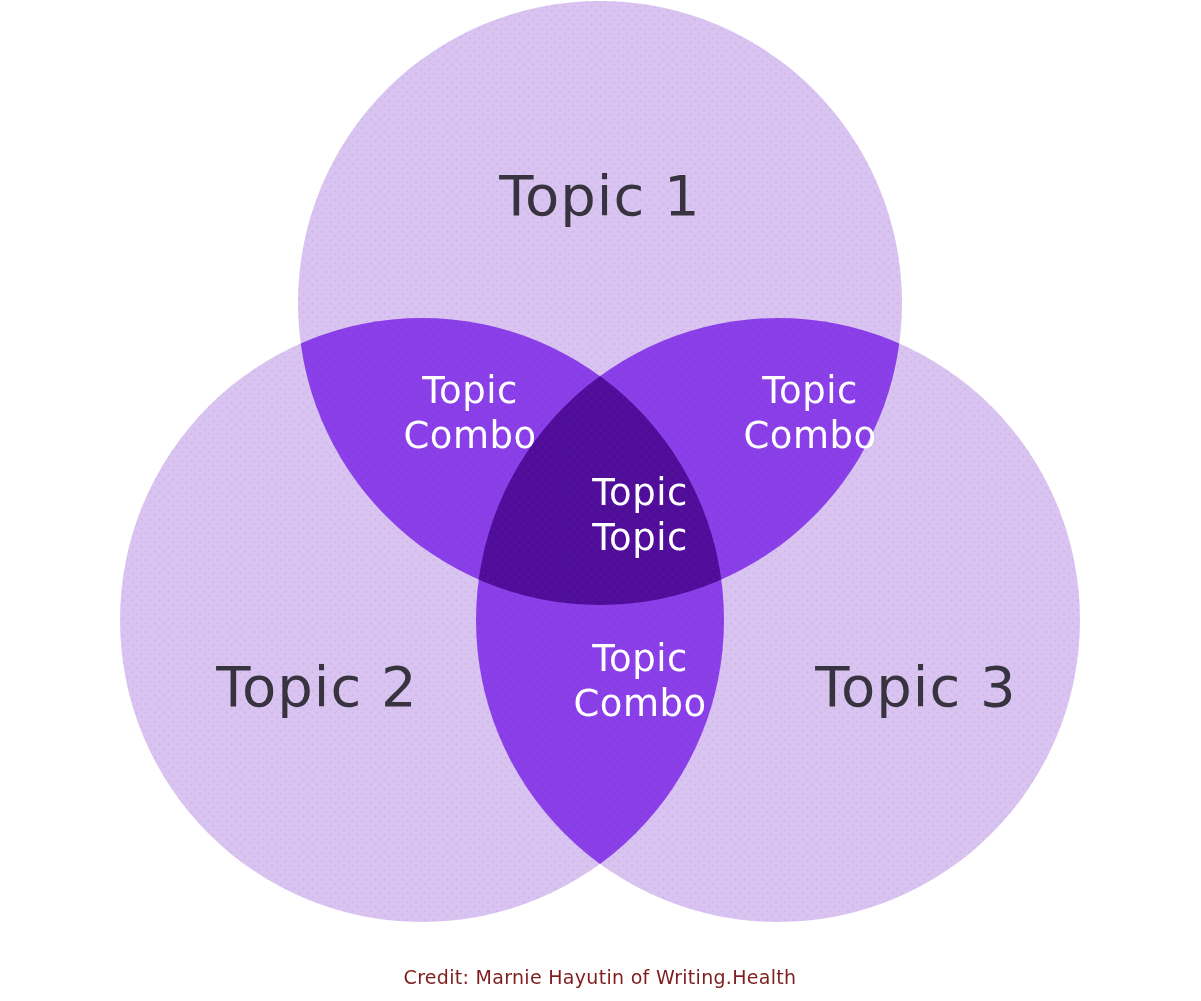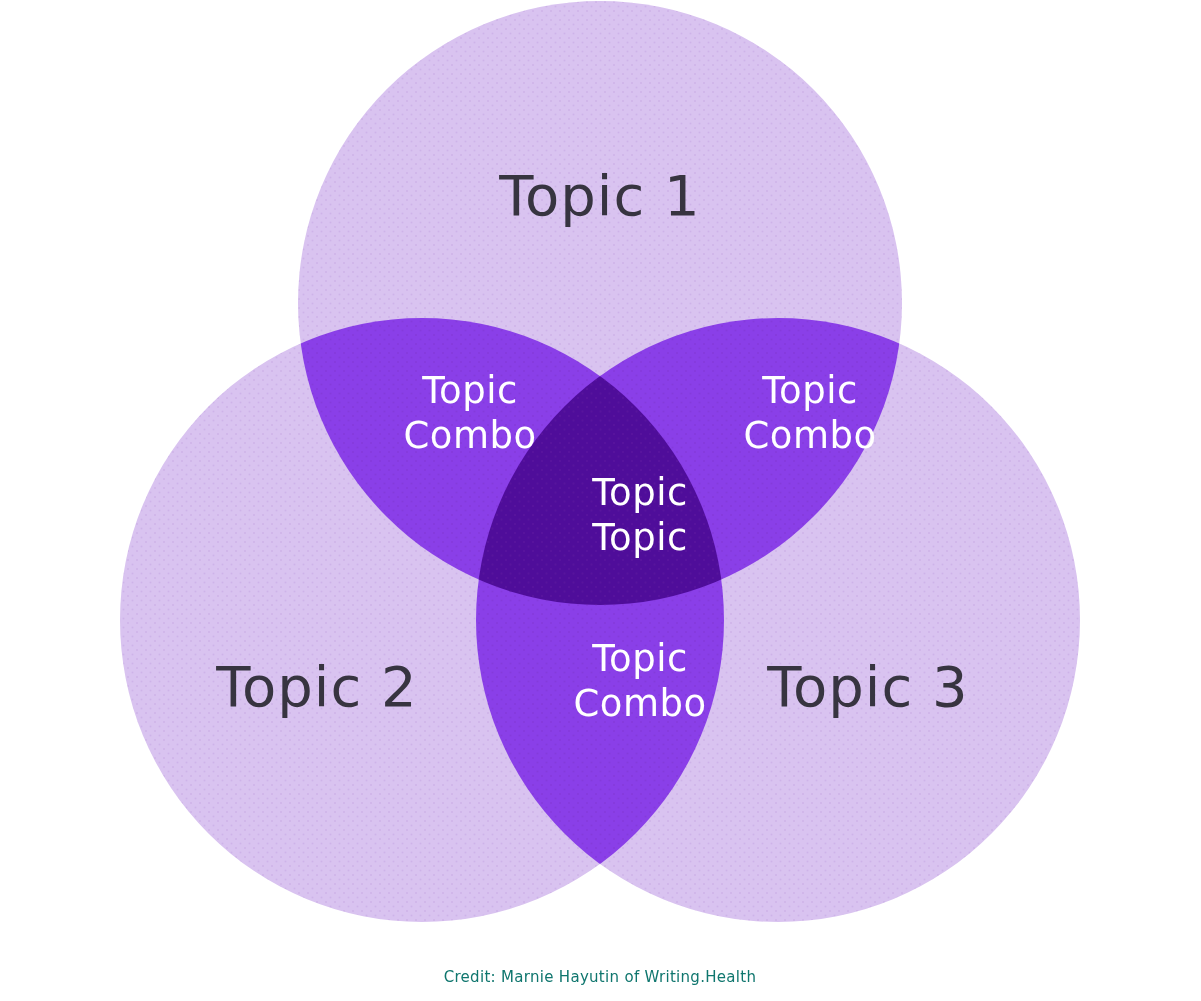--- a/index.html
+++ b/index.html
@@ -37,28 +37,28 @@
   }
   .overlap-label {
     font-size: 37px;
     line-height: 45px;
     letter-spacing: 0.5px;
     color: #ffffff;
     margin-left: 40px;
   }
   .overlap-label span { display: block; }
   .credit-label {
-    font-size: 15px;
+    font-size: 19px;
     letter-spacing: 0.3px;
-    color: #0f766e;
+    color: #7f1d1d;
   }
   
   .pos-topic1 { left: 600px; top: 195px; }
   .pos-topic2 { left: 317px; top: 686px; }
-  .pos-topic3 { left: 868px; top: 686px; }
+  .pos-topic3 { left: 916px; top: 686px; }
   .pos-combo-left   { left: 430px; top: 413px; }
   .pos-combo-right  { left: 770px; top: 413px; }
   .pos-combo-bottom { left: 600px; top: 681px; }
   .pos-magic        { left: 600px; top: 515px; }
   .pos-credit       { left: 600px; top: 977px; }
 </style>
 </head>
 <body>
 
 <div class="stage">

